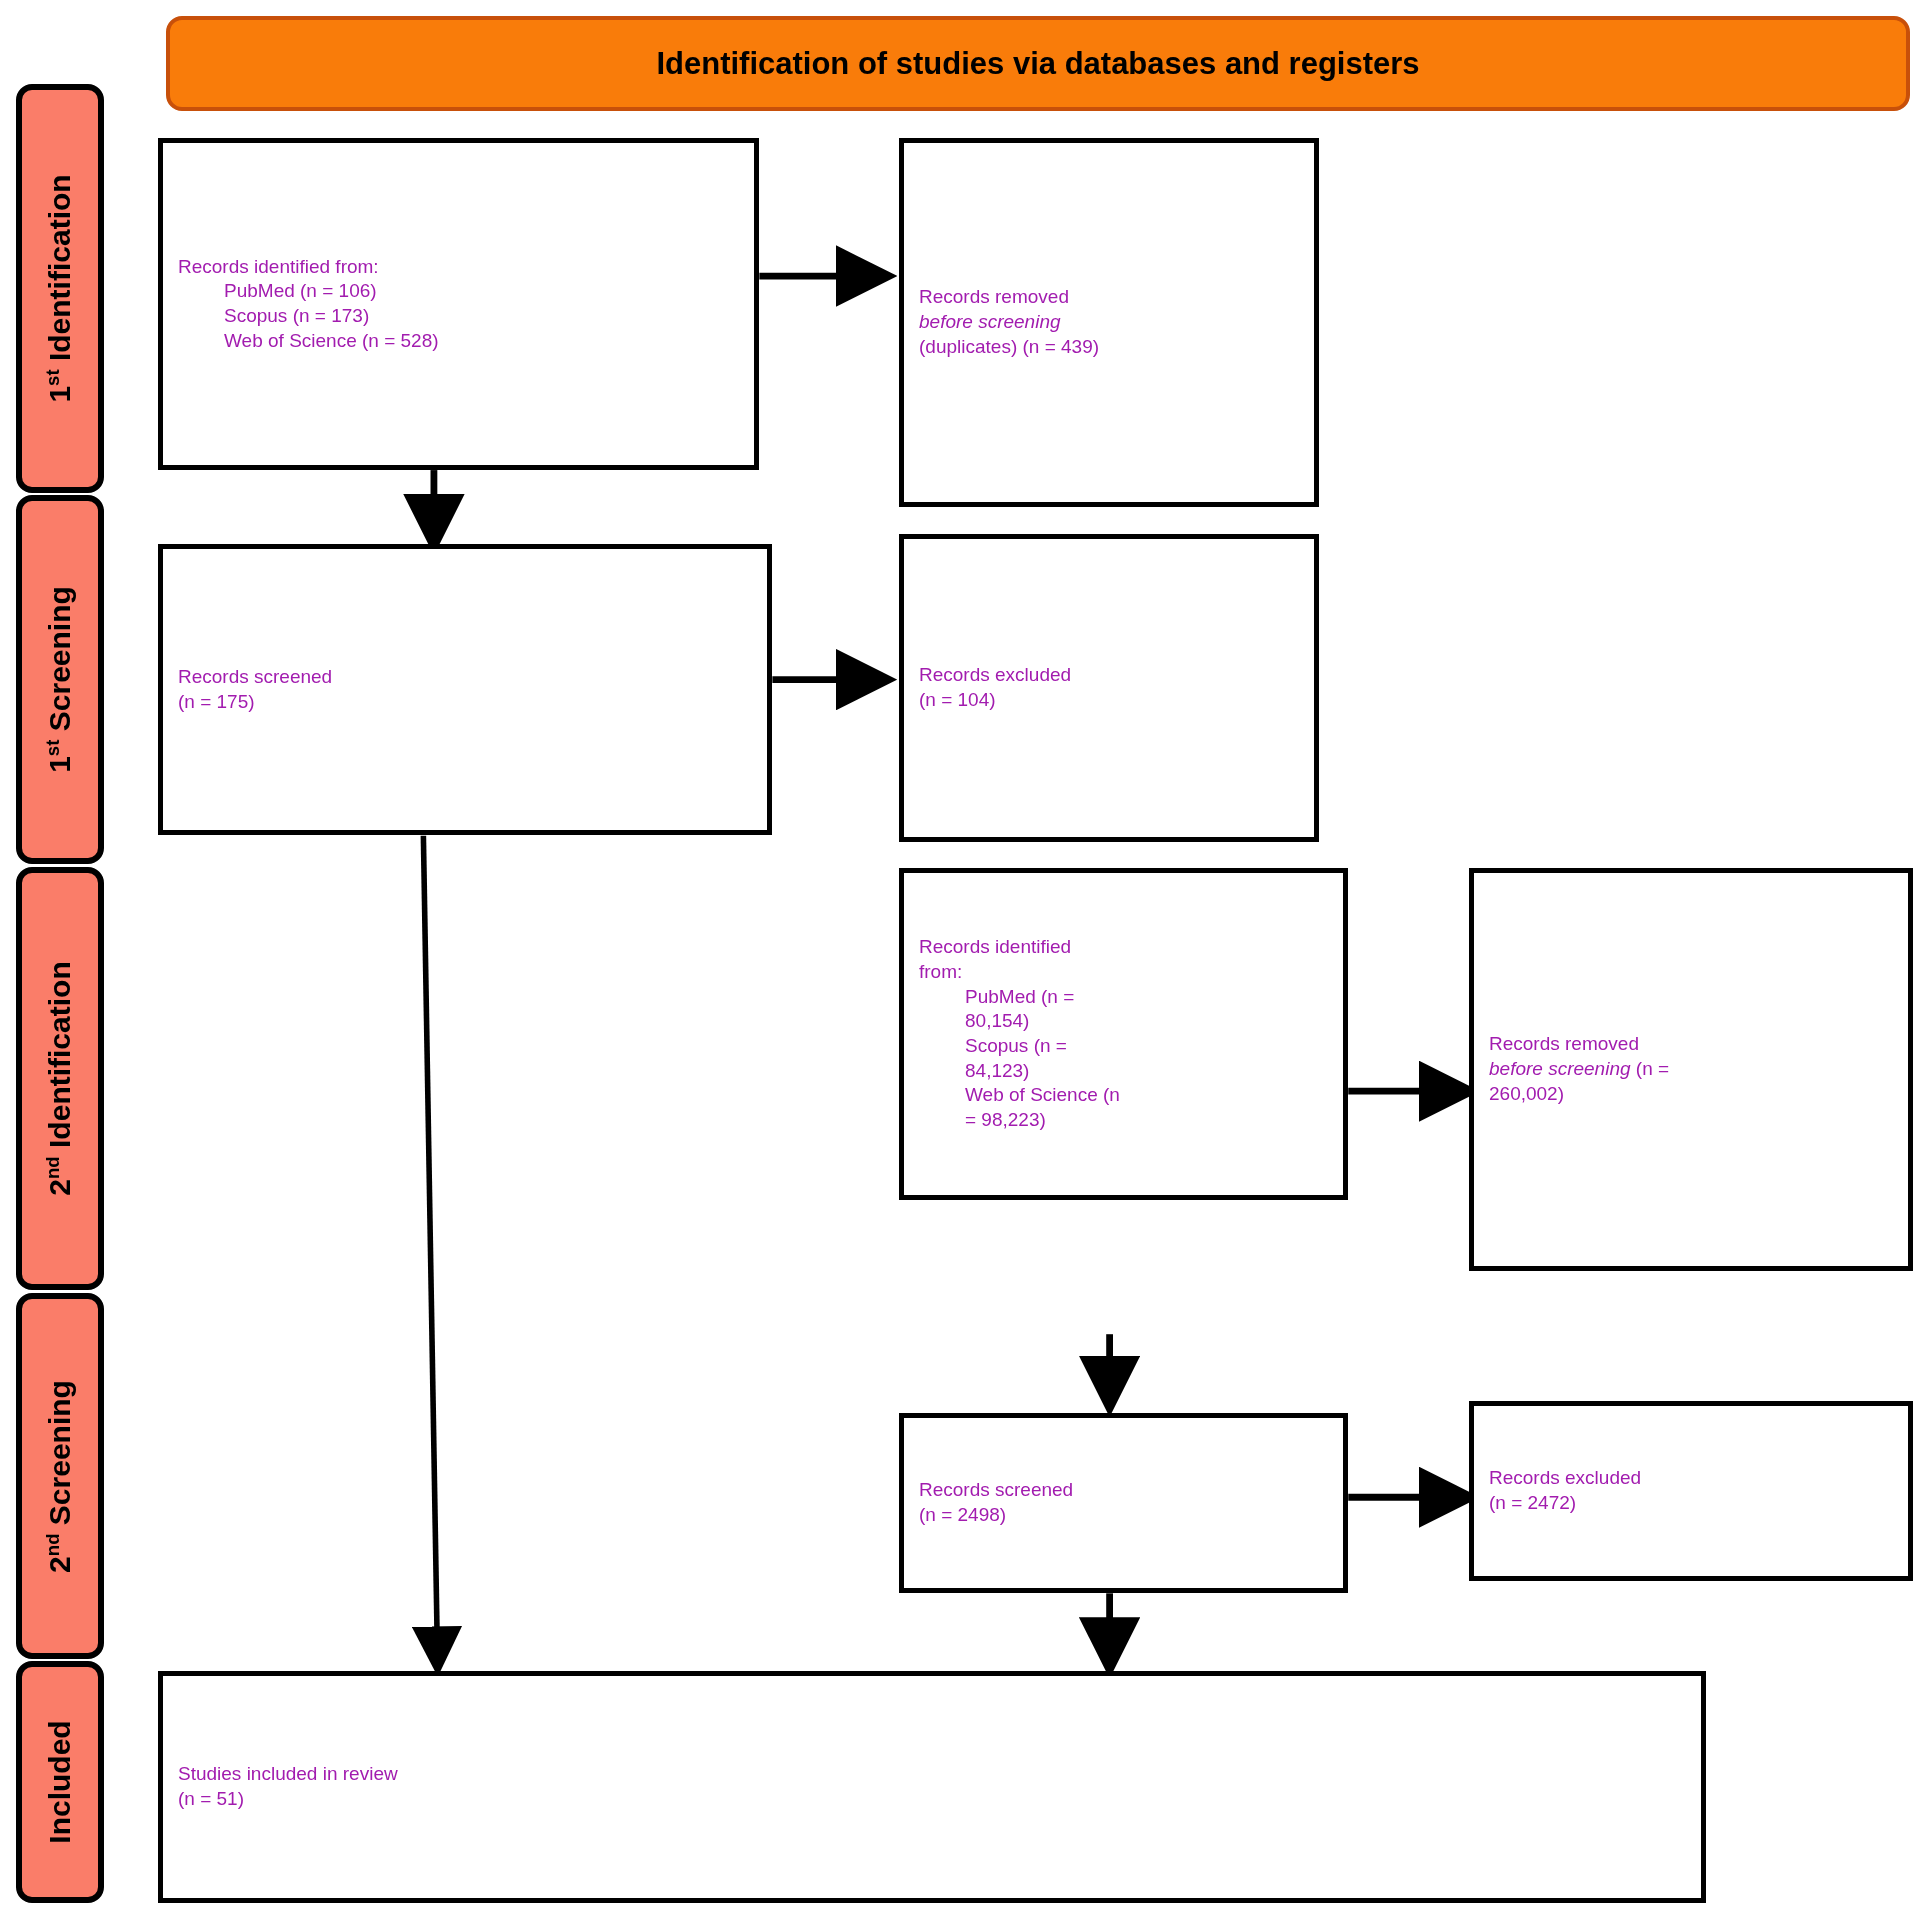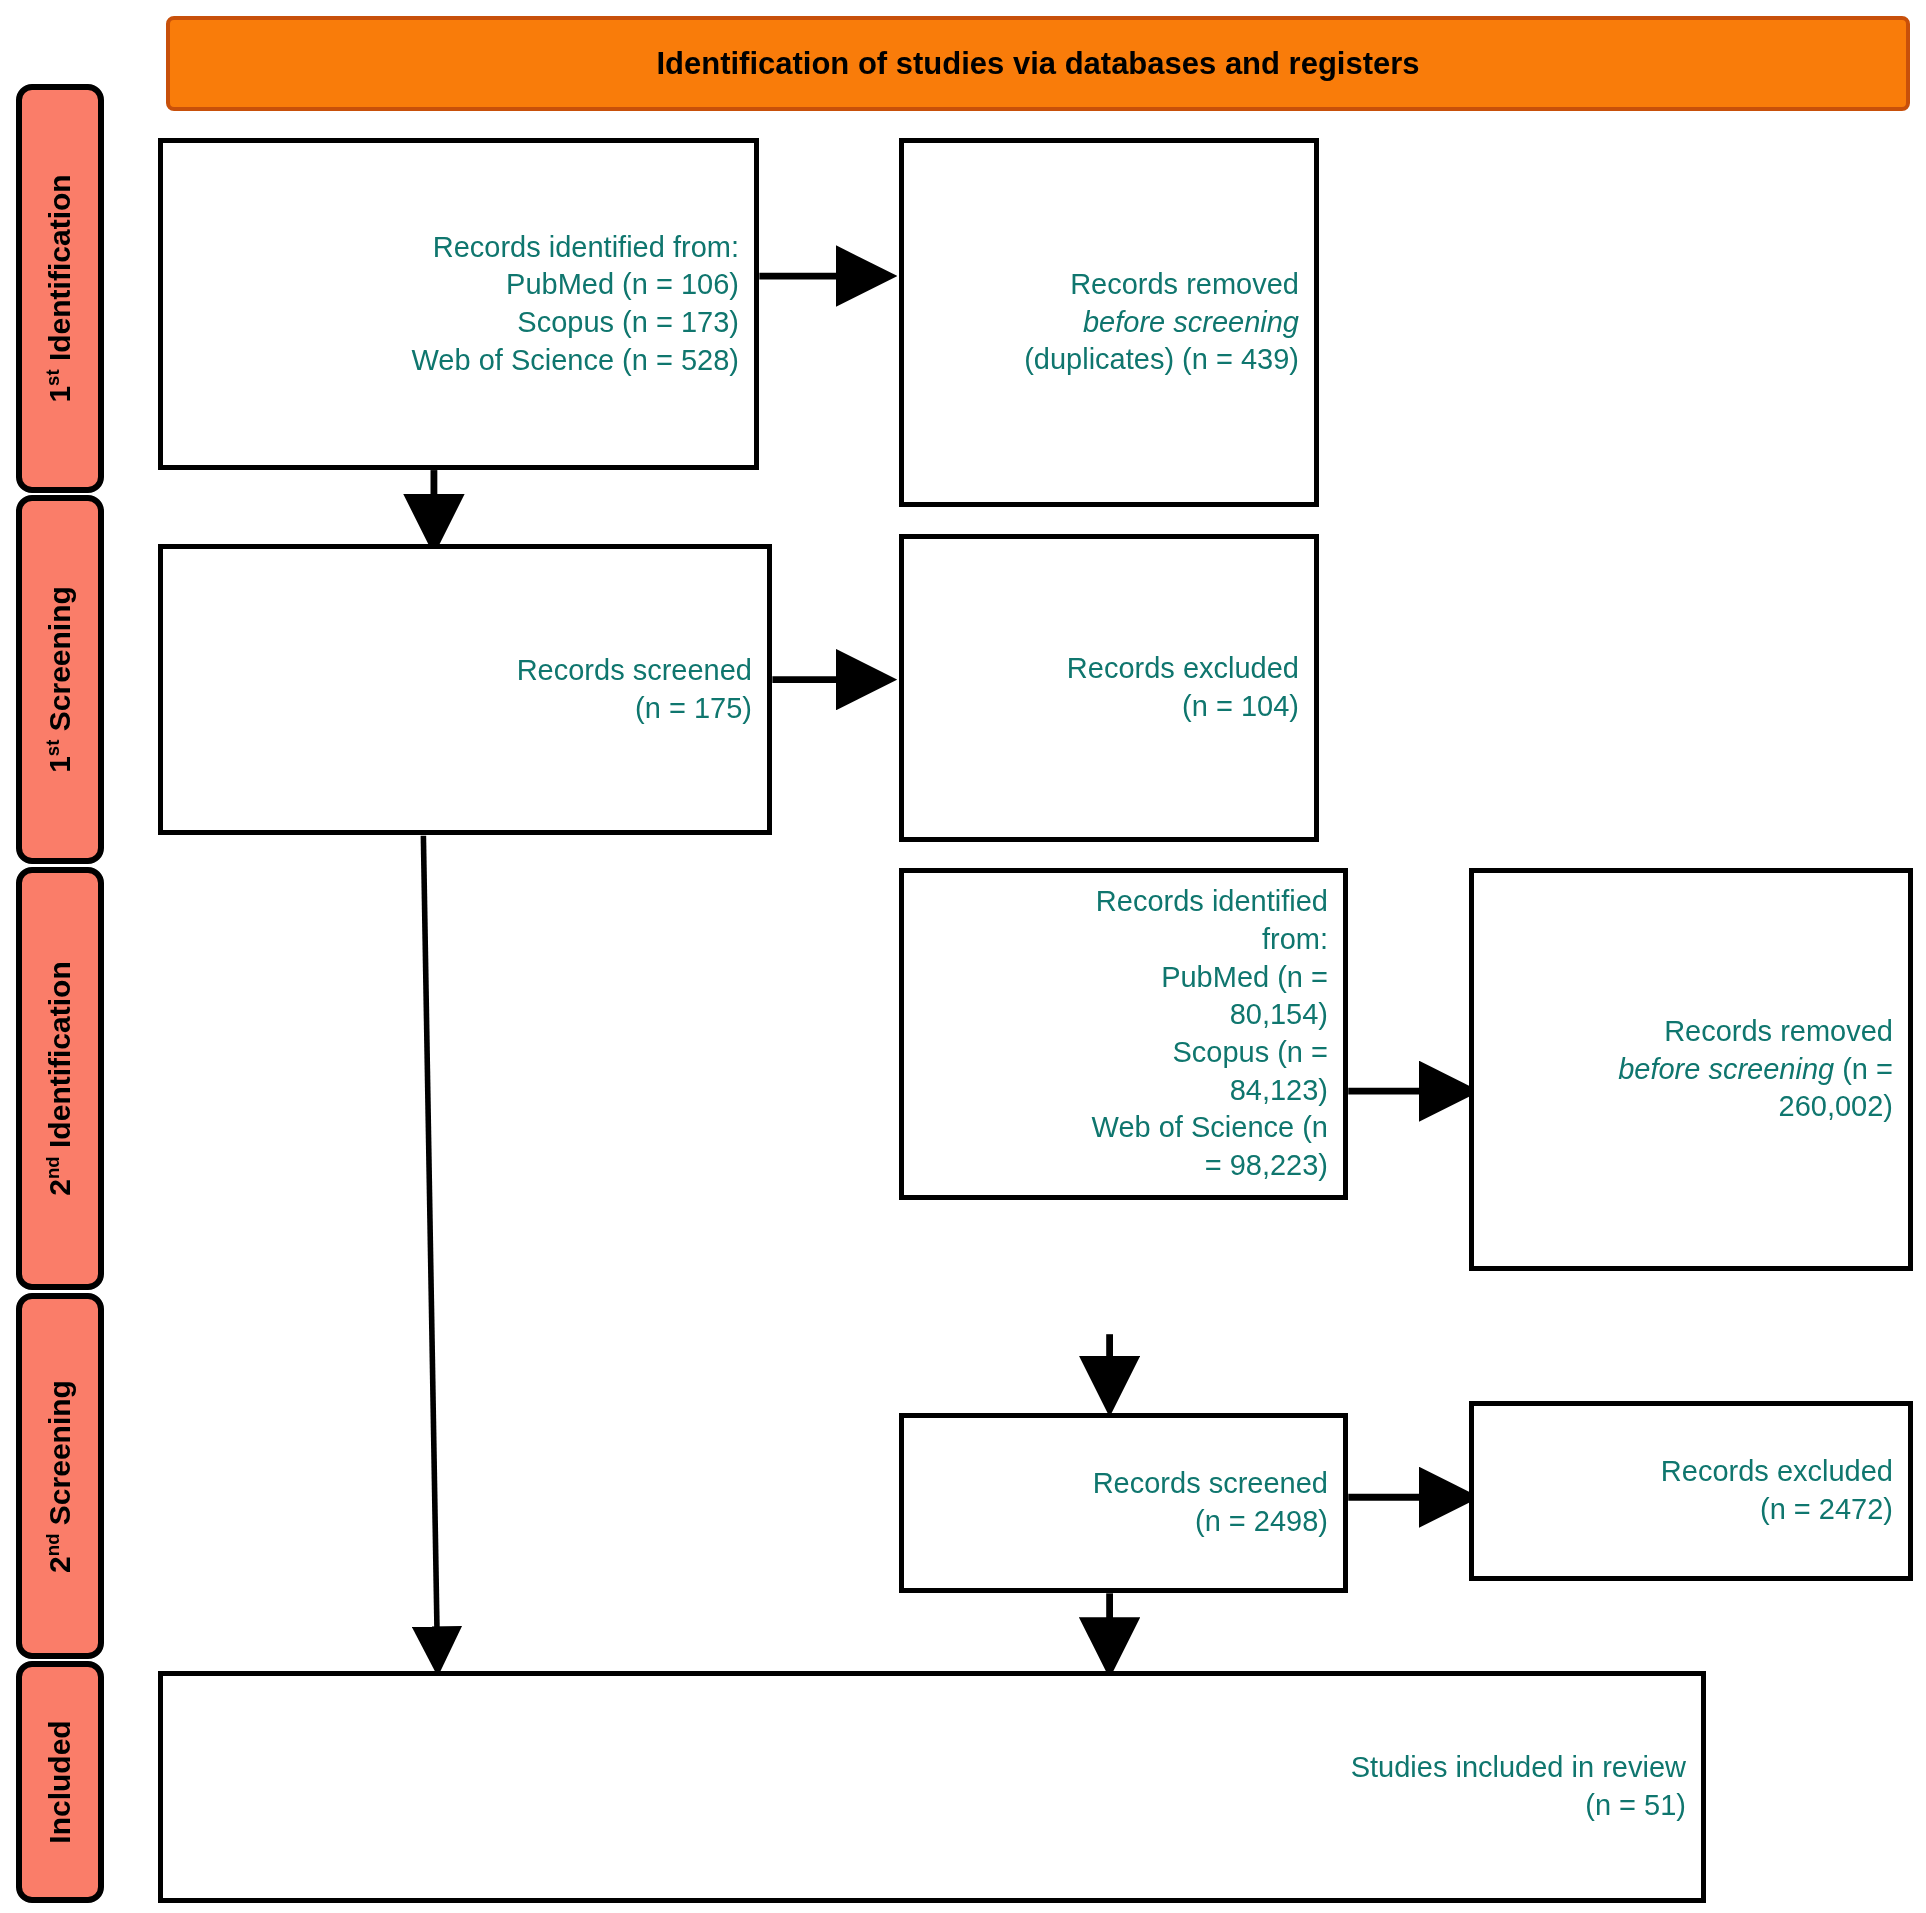--- a/index.html
+++ b/index.html
@@ -20,21 +20,21 @@
 
   
   .banner {
     position: absolute;
     left: 166px;
     top: 16px;
     width: 1744px;
     height: 95px;
     background: #F97C0A;
     border: 4.3px solid #C8500A;
-    border-radius: 8px;
+    border-radius: 16px;
     box-sizing: border-box;
     display: flex;
     align-items: center;
     justify-content: center;
   }
   .banner-title {
     font-size: 31px;
     font-weight: bold;
     color: #000000;
     letter-spacing: 0px;
@@ -70,27 +70,26 @@
   
   .box {
     position: absolute;
     background: #ffffff;
     border: 5.6px solid #000000;
     box-sizing: border-box;
     display: flex;
     align-items: center;
   }
   .box-text {
-    font-size: 29px;
+    font-size: 19px;
     line-height: 1.30;
-    color: #0f766e;
+    color: #a21caf;
     padding: 0 15px;
     width: 100%;
     box-sizing: border-box;
-    text-align: right;
   }
   .box-text .ital { font-style: italic; }
   .box-text .ind  { display: block; padding-left: 46px; }
   .box-text .ln   { display: block; }
 
   
   .connectors {
     position: absolute;
     left: 0;
     top: 0;

